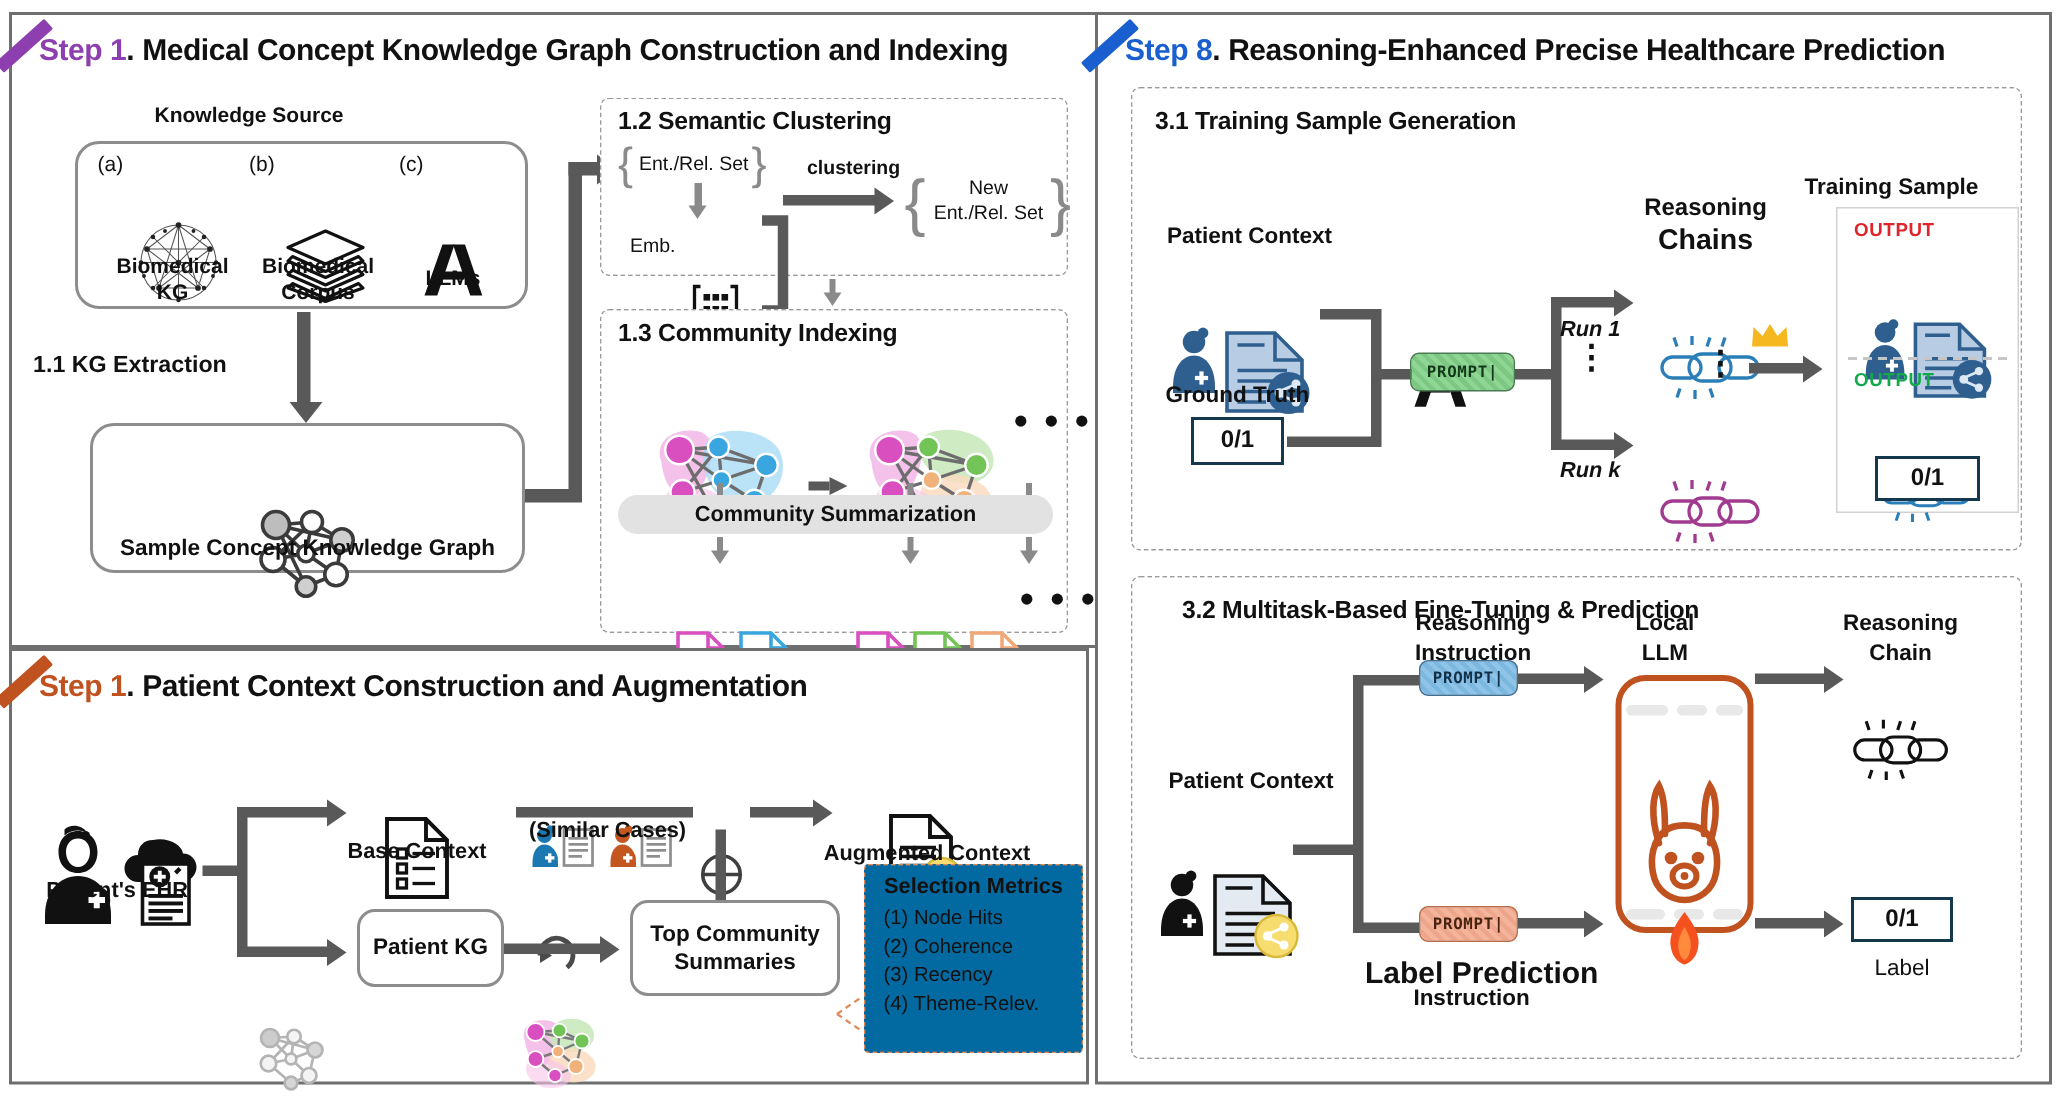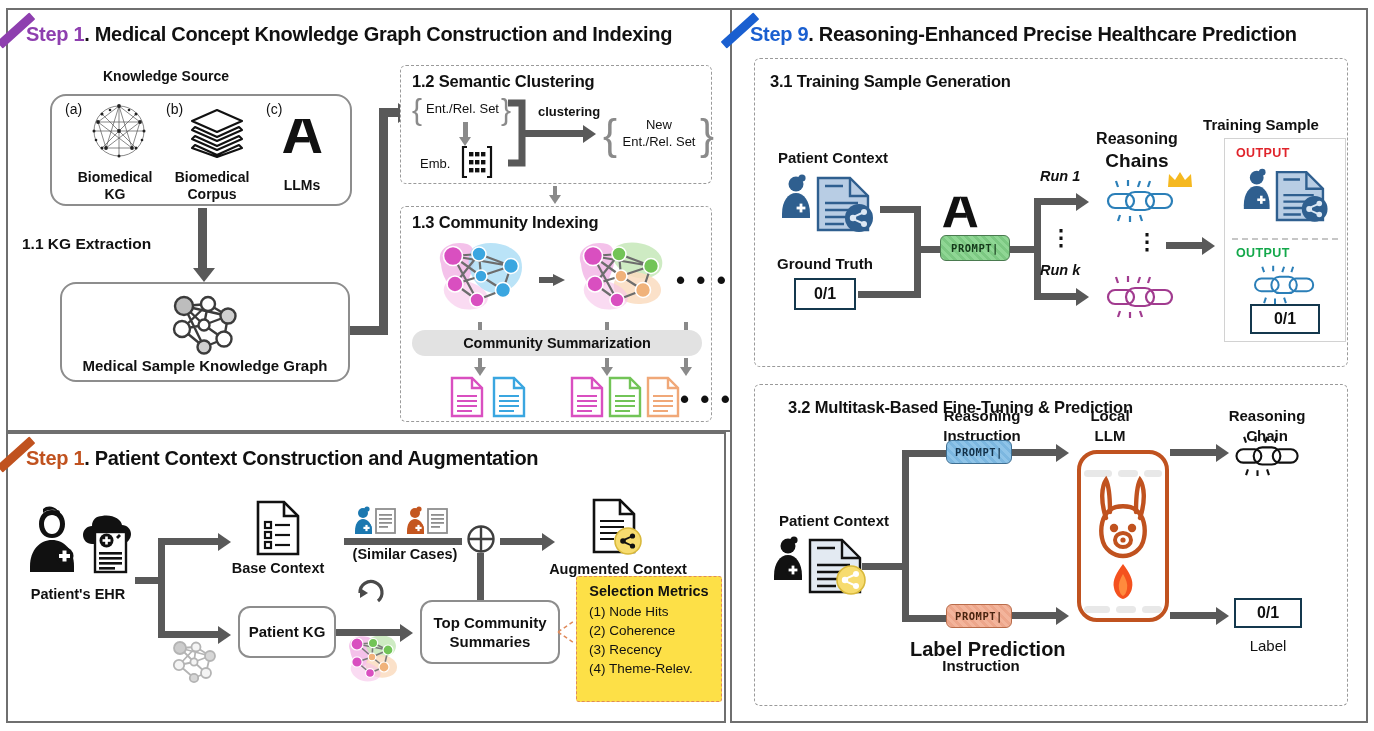--- a/index.html
+++ b/index.html
@@ -66,38 +66,38 @@
 
   
   .prompt-chip { position: absolute; border-radius: 6px; border: 1.5px solid #3f6b3f;
         display:flex; align-items:center; justify-content:center;
         font-family: "DejaVu Sans Mono", monospace; font-size: 10.5px; font-weight: bold;
         letter-spacing: .5px; }
   .chip-green { background: repeating-linear-gradient(45deg,#8fd694,#8fd694 3px,#7cc882 3px,#7cc882 6px); color:#14381a; border-color:#4a7a4f;}
   .chip-blue  { background: repeating-linear-gradient(45deg,#8fc4e8,#8fc4e8 3px,#7cb7e0 3px,#7cb7e0 6px); color:#123048; border-color:#3f6f92;}
   .chip-orange{ background: repeating-linear-gradient(45deg,#f3b49b,#f3b49b 3px,#eda68b 3px,#eda68b 6px); color:#49230f; border-color:#b9apa; border-color:#b96c4a;}
 
-  .metrics-box { position: absolute; border: 1.6px dashed #e08a5a; background: #fde047;
+  .metrics-box { position: absolute; border: 1.6px dashed #e08a5a; background: #0369a1;
                  border-radius: 3px; }
   .metrics-title { font-size: 14.5px; font-weight: bold; text-align:center; margin-top:6px; }
   .metrics-list { font-size: 13.5px; line-height: 1.42; margin: 3px 0 0 12px; }
 
   .dots { position: absolute; font-size: 26px; font-weight: bold; letter-spacing: 2px; color:#111; }
   .vdots { position: absolute; font-size: 22px; font-weight: bold; color:#111; line-height: .55; }
 
   .ts-card { position: absolute; border: 1.5px solid #d2d2d2; background:#fff; }
   .ts-div  { position: absolute; border-top: 2px dashed #c6c6c6; }
   .tag-input  { position:absolute; font-size: 12.5px; font-weight: bold; color:#e0242b; letter-spacing:.4px;}
   .tag-output { position:absolute; font-size: 12.5px; font-weight: bold; color:#13a84a; letter-spacing:.4px;}
 
   .llm-box { position: absolute; border: 4px solid #C0521F; border-radius: 20px; background:#fff; }
   .llm-stripe { position:absolute; height:7px; background:#e8e8e8; border-radius:4px; }
 
   svg { display:block; overflow: visible; }
-  .abs { position: absolute; }
+  .abs { position: absolute; margin-top: 44px; }
 </style>
 </head>
 <body>
 
 <div class="figure">
 
   <div class="panel" id="panel-step1">
     <div class="corner-slash cs-p1"></div>
     <div class="step-title">
       <span class="step-kw-1">Step 1</span><span>. </span><span>Medical Concept Knowledge Graph Construction and Indexing</span>
@@ -182,21 +182,21 @@
           <circle cx="16" cy="14" r="9" fill="#bdbdbd"></circle>
           <circle cx="40" cy="12" r="7" fill="#ffffff"></circle>
           <circle cx="60" cy="24" r="7.5" fill="#cfcfcf"></circle>
           <circle cx="36" cy="33" r="5.5" fill="#ffffff"></circle>
           <circle cx="14" cy="37" r="8" fill="#ffffff"></circle>
           <circle cx="56" cy="47" r="7.5" fill="#ffffff"></circle>
           <circle cx="36" cy="55" r="6.5" fill="#cfcfcf"></circle>
         </g>
       </svg>
     </div>
-    <div class="lbl" style="left:62px; top:348px; width:270px; font-size:15px;">Medical Sample Knowledge Graph</div>
+    <div class="lbl" style="left:62px; top:348px; width:270px; font-size:15px;">Sample Concept Knowledge Graph</div>
 
     <div class="ar-h" style="left:342px; top:316px; width:38px; height:9px;"></div>
     <div class="ar-v" style="left:371px; top:98px; height:224px; width:9px;"></div>
     <div class="ar-h" style="left:371px; top:98px; width:22px; height:9px;"></div>
     <div class="ahead-r" style="left:390px; top:93px; border-top-width:10px; border-bottom-width:10px; border-left-width:14px;"></div>
 
     <div class="dashbox" id="box-12" style="left:392px; top:55px; width:312px; height:119px;"></div>
     <div class="sub-title" style="left:404px; top:62px;">1.2 Semantic Clustering</div>
 
     <div class="bracket" style="left:404px; top:85px;">{</div>
@@ -597,21 +597,21 @@
         <div>(2)  Coherence</div>
         <div>(3)  Recency</div>
         <div>(4)  Theme-Relev.</div>
       </div>
     </div>
   </div>
 
   <div class="panel" id="panel-step3">
     <div class="corner-slash cs-p3"></div>
     <div class="step-title">
-      <span class="step-kw-3">Step 9</span><span>. </span><span>Reasoning-Enhanced Precise Healthcare Prediction</span>
+      <span class="step-kw-3">Step 8</span><span>. </span><span>Reasoning-Enhanced Precise Healthcare Prediction</span>
     </div>
 
     <div class="dashbox" style="left:22px; top:48px; width:594px; height:309px;"></div>
     <div class="sub-title" style="left:38px; top:62px;">3.1 Training Sample Generation</div>
 
     <div class="lbl" style="left:28px; top:140px; width:146px; font-size:15px;">Patient Context</div>
 
     <div class="abs" style="left:48px; top:162px;">
       <svg width="100" height="66" viewBox="0 0 100 66">
         <g fill="#2f5f8f">

